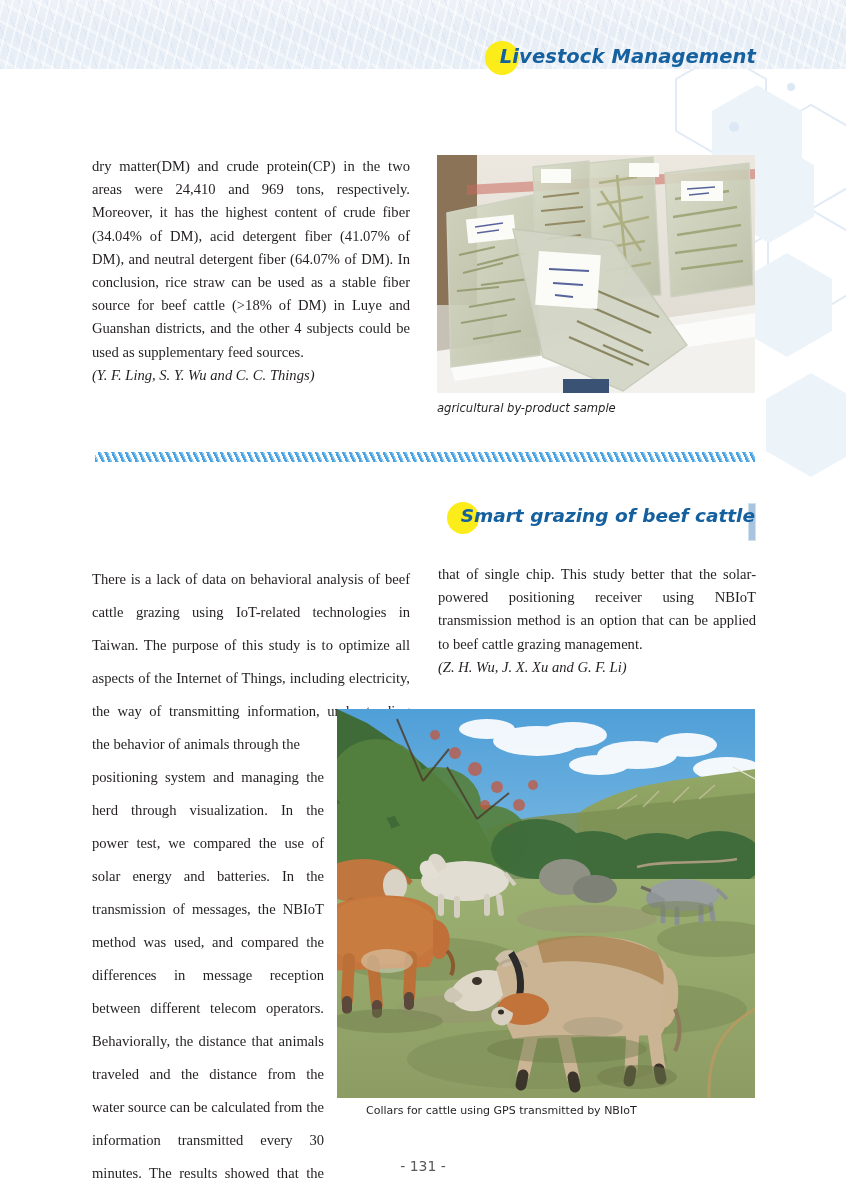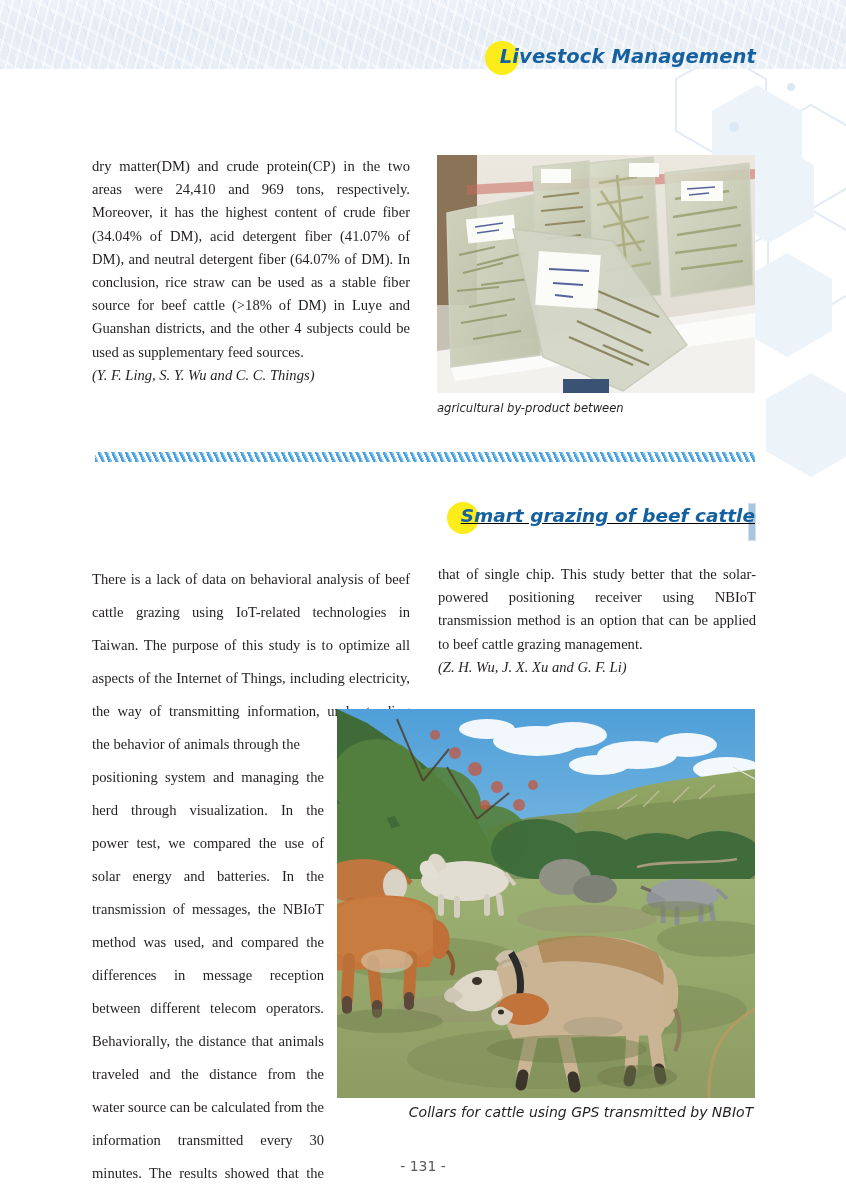--- a/index.html
+++ b/index.html
@@ -68,21 +68,21 @@
     position:absolute;left:95px;top:452px;width:660px;height:10px;
     background-image:repeating-linear-gradient(66deg,
         #4aa3e0 0px, #4aa3e0 2.2px,
         #8fc8ee 2.2px, #8fc8ee 3.4px,
         rgba(255,255,255,0) 3.4px, rgba(255,255,255,0) 6.2px);
   }
 
   
   .section-head{
     position:absolute;right:91px;top:505px;
-    display:flex;align-items:center;text-decoration:underline;
+    display:flex;align-items:center;
   }
   .sh-dot{
     position:absolute;width:32px;height:32px;border-radius:50%;
     background:#fbec1a;left:-14px;top:-3px;z-index:0;
   }
   .sh-title{
     position:relative;z-index:1;
     font-family:"DejaVu Sans", sans-serif;
     font-style:italic;font-weight:bold;font-size:18.5px;
     color:#15609f;white-space:nowrap;
@@ -104,21 +104,21 @@
     font-size:14.6px;line-height:23.2px;color:#231f20;
     text-align:justify;text-justify:inter-word;
   }
   .photo2{
     position:absolute;left:337px;top:709px;width:418px;height:389px;
     overflow:hidden;background:#8aa86a;
   }
   .cap2{
     position:absolute;left:366px;top:1104px;width:430px;
     font-family:"DejaVu Sans", sans-serif;
-    font-style:italic;font-size:14px;color:#231f20;text-align:center;
+    font-size:11px;color:#231f20;
   }
   .page-num{
     position:absolute;left:0;top:1158px;width:846px;text-align:center;
     font-family:"DejaVu Sans", sans-serif;
     font-size:14px;color:#58595b;
   }
   .ph{position:absolute;inset:0;width:100%;height:100%;display:block;}
 </style>
 </head>
 <body>
@@ -255,21 +255,21 @@
         <g stroke="#3b4a8c" stroke-width="1.8" opacity=".85">
           <path d="M112 114 L152 116"></path>
             <path d="M116 128 L146 130"></path>
             <path d="M118 140 L136 142"></path>
         </g>
       </g>
       <rect x="126" y="224" width="46" height="14" fill="#3a5274"></rect>
     </svg>
   </div>
 
-  <div class="cap1">agricultural by-product between</div>
+  <div class="cap1">agricultural by-product sample</div>
 </div>
 
 <div class="divider"></div>
 
 <div class="section-head">
   <span class="sh-dot"></span>
   <span class="sh-title">Smart grazing of beef cattle</span>
 </div>
 <div class="sh-bar"></div>
 

